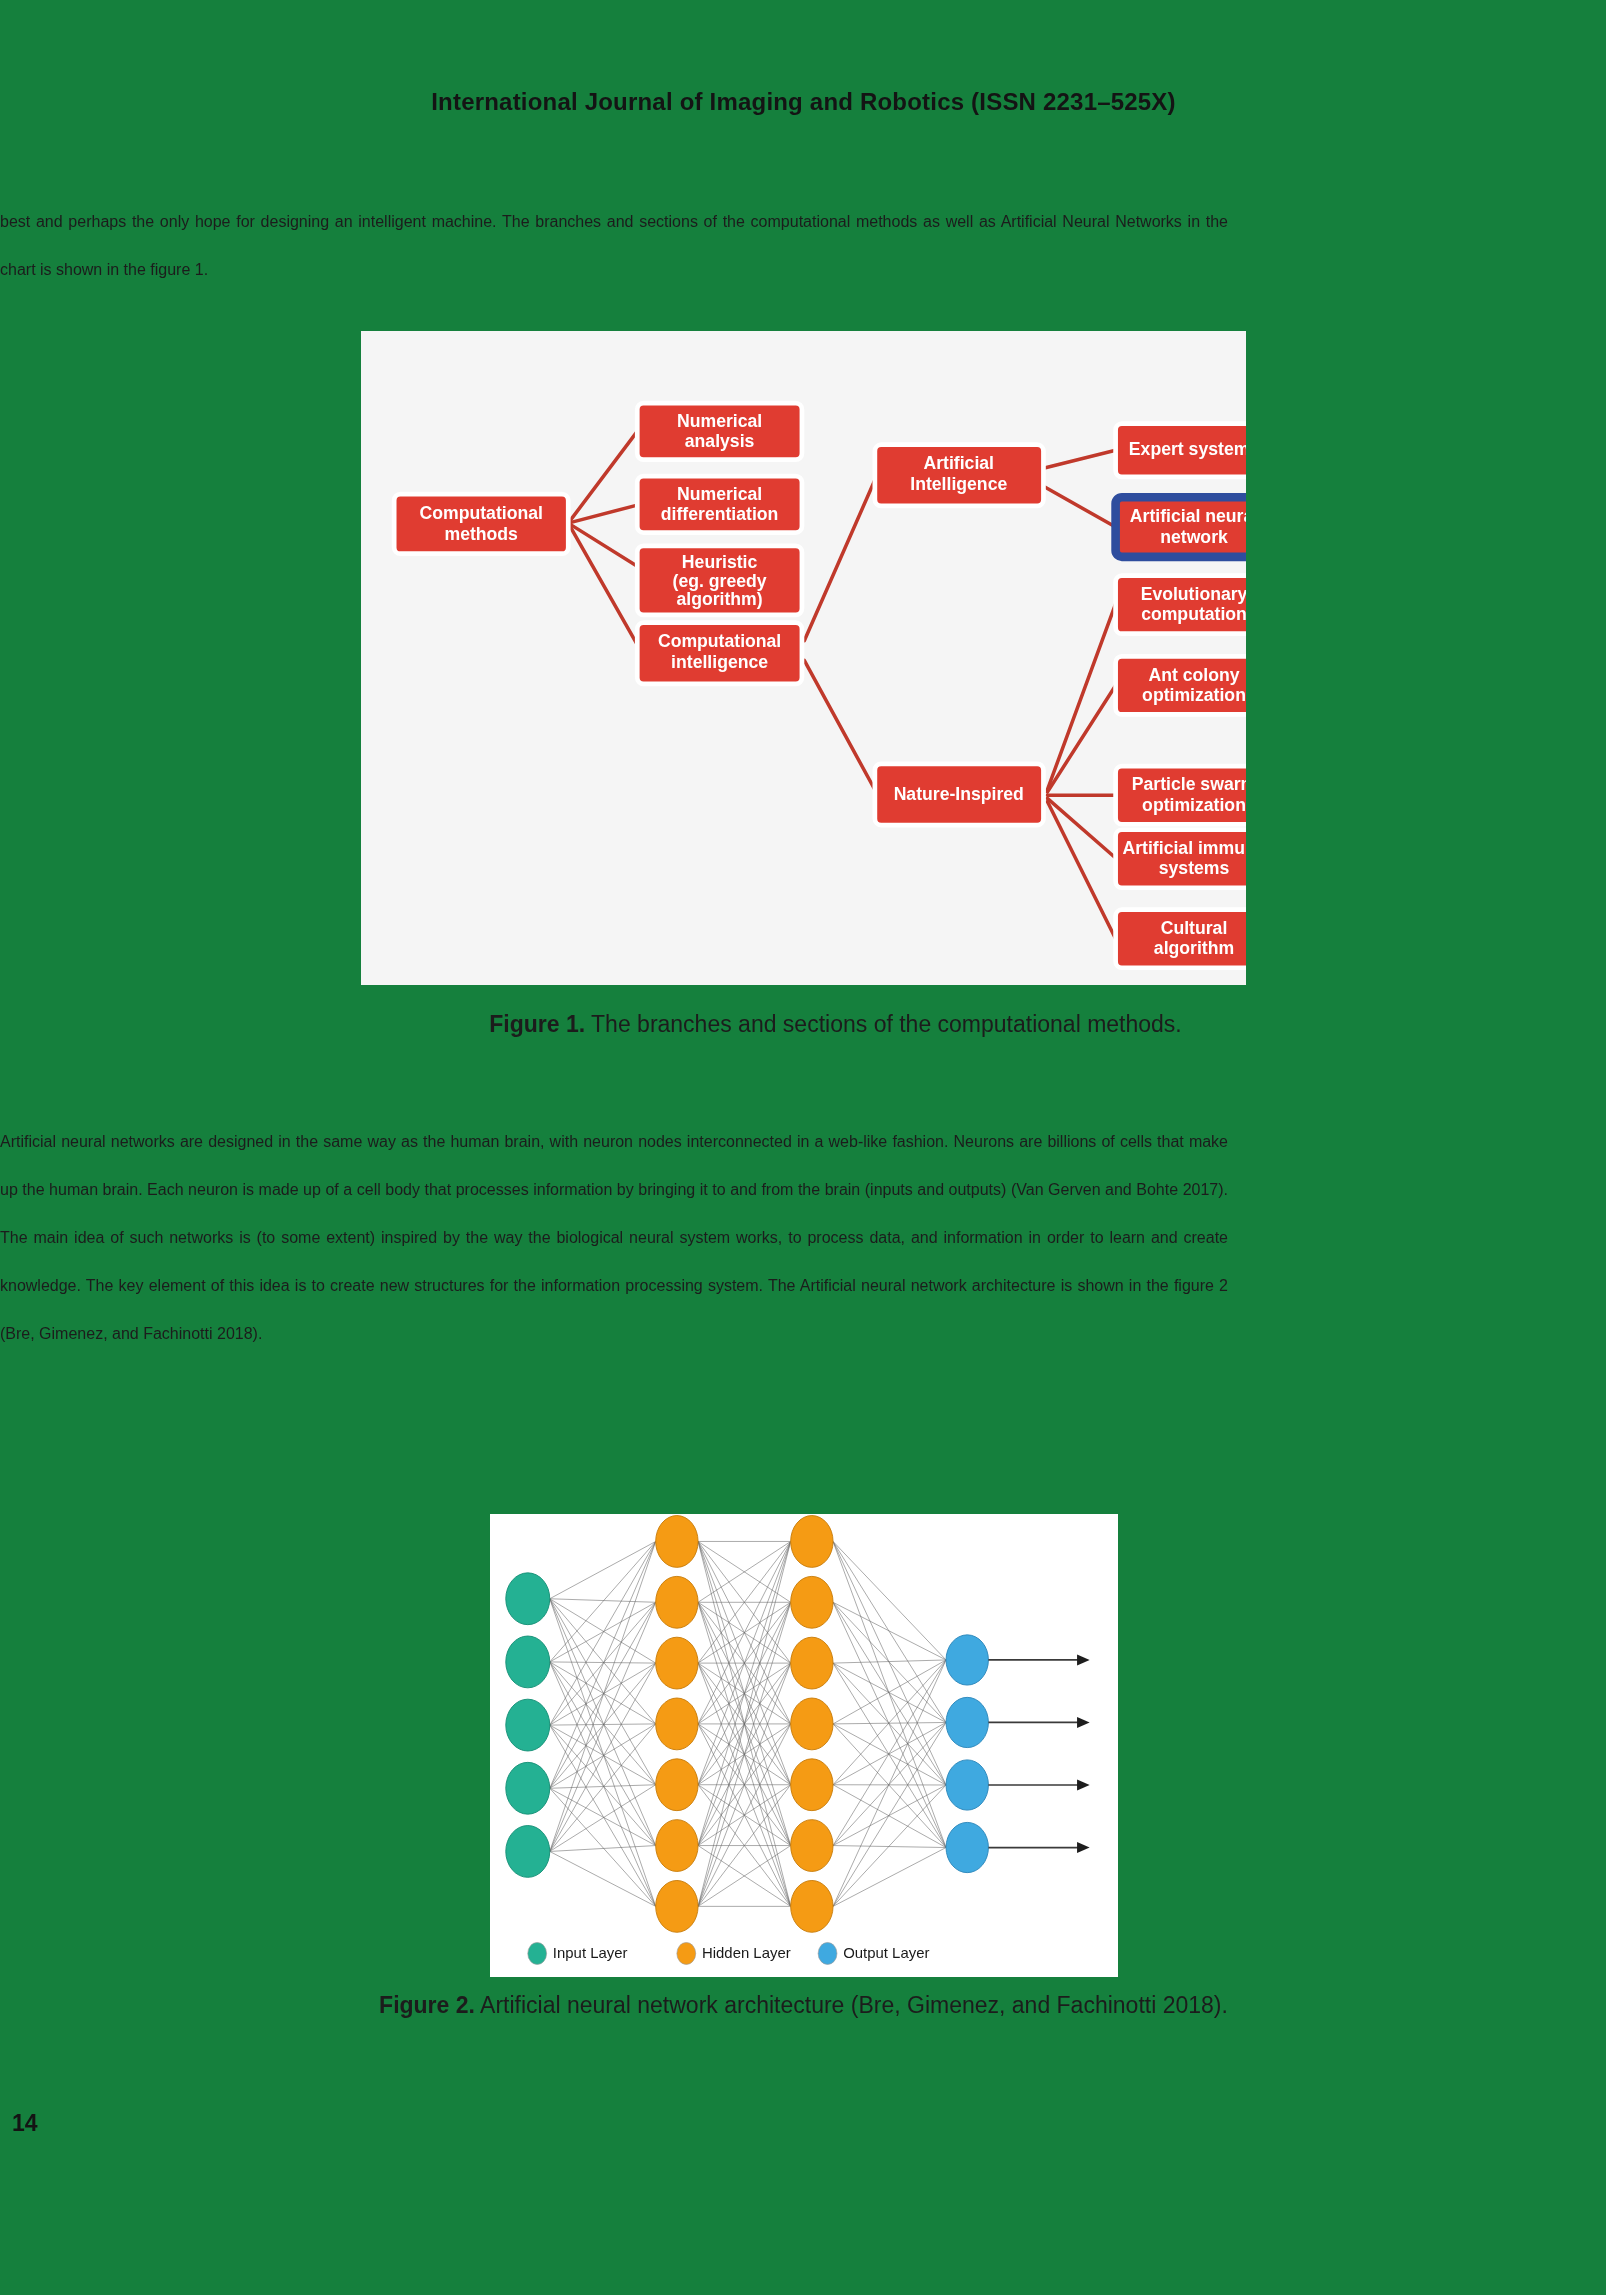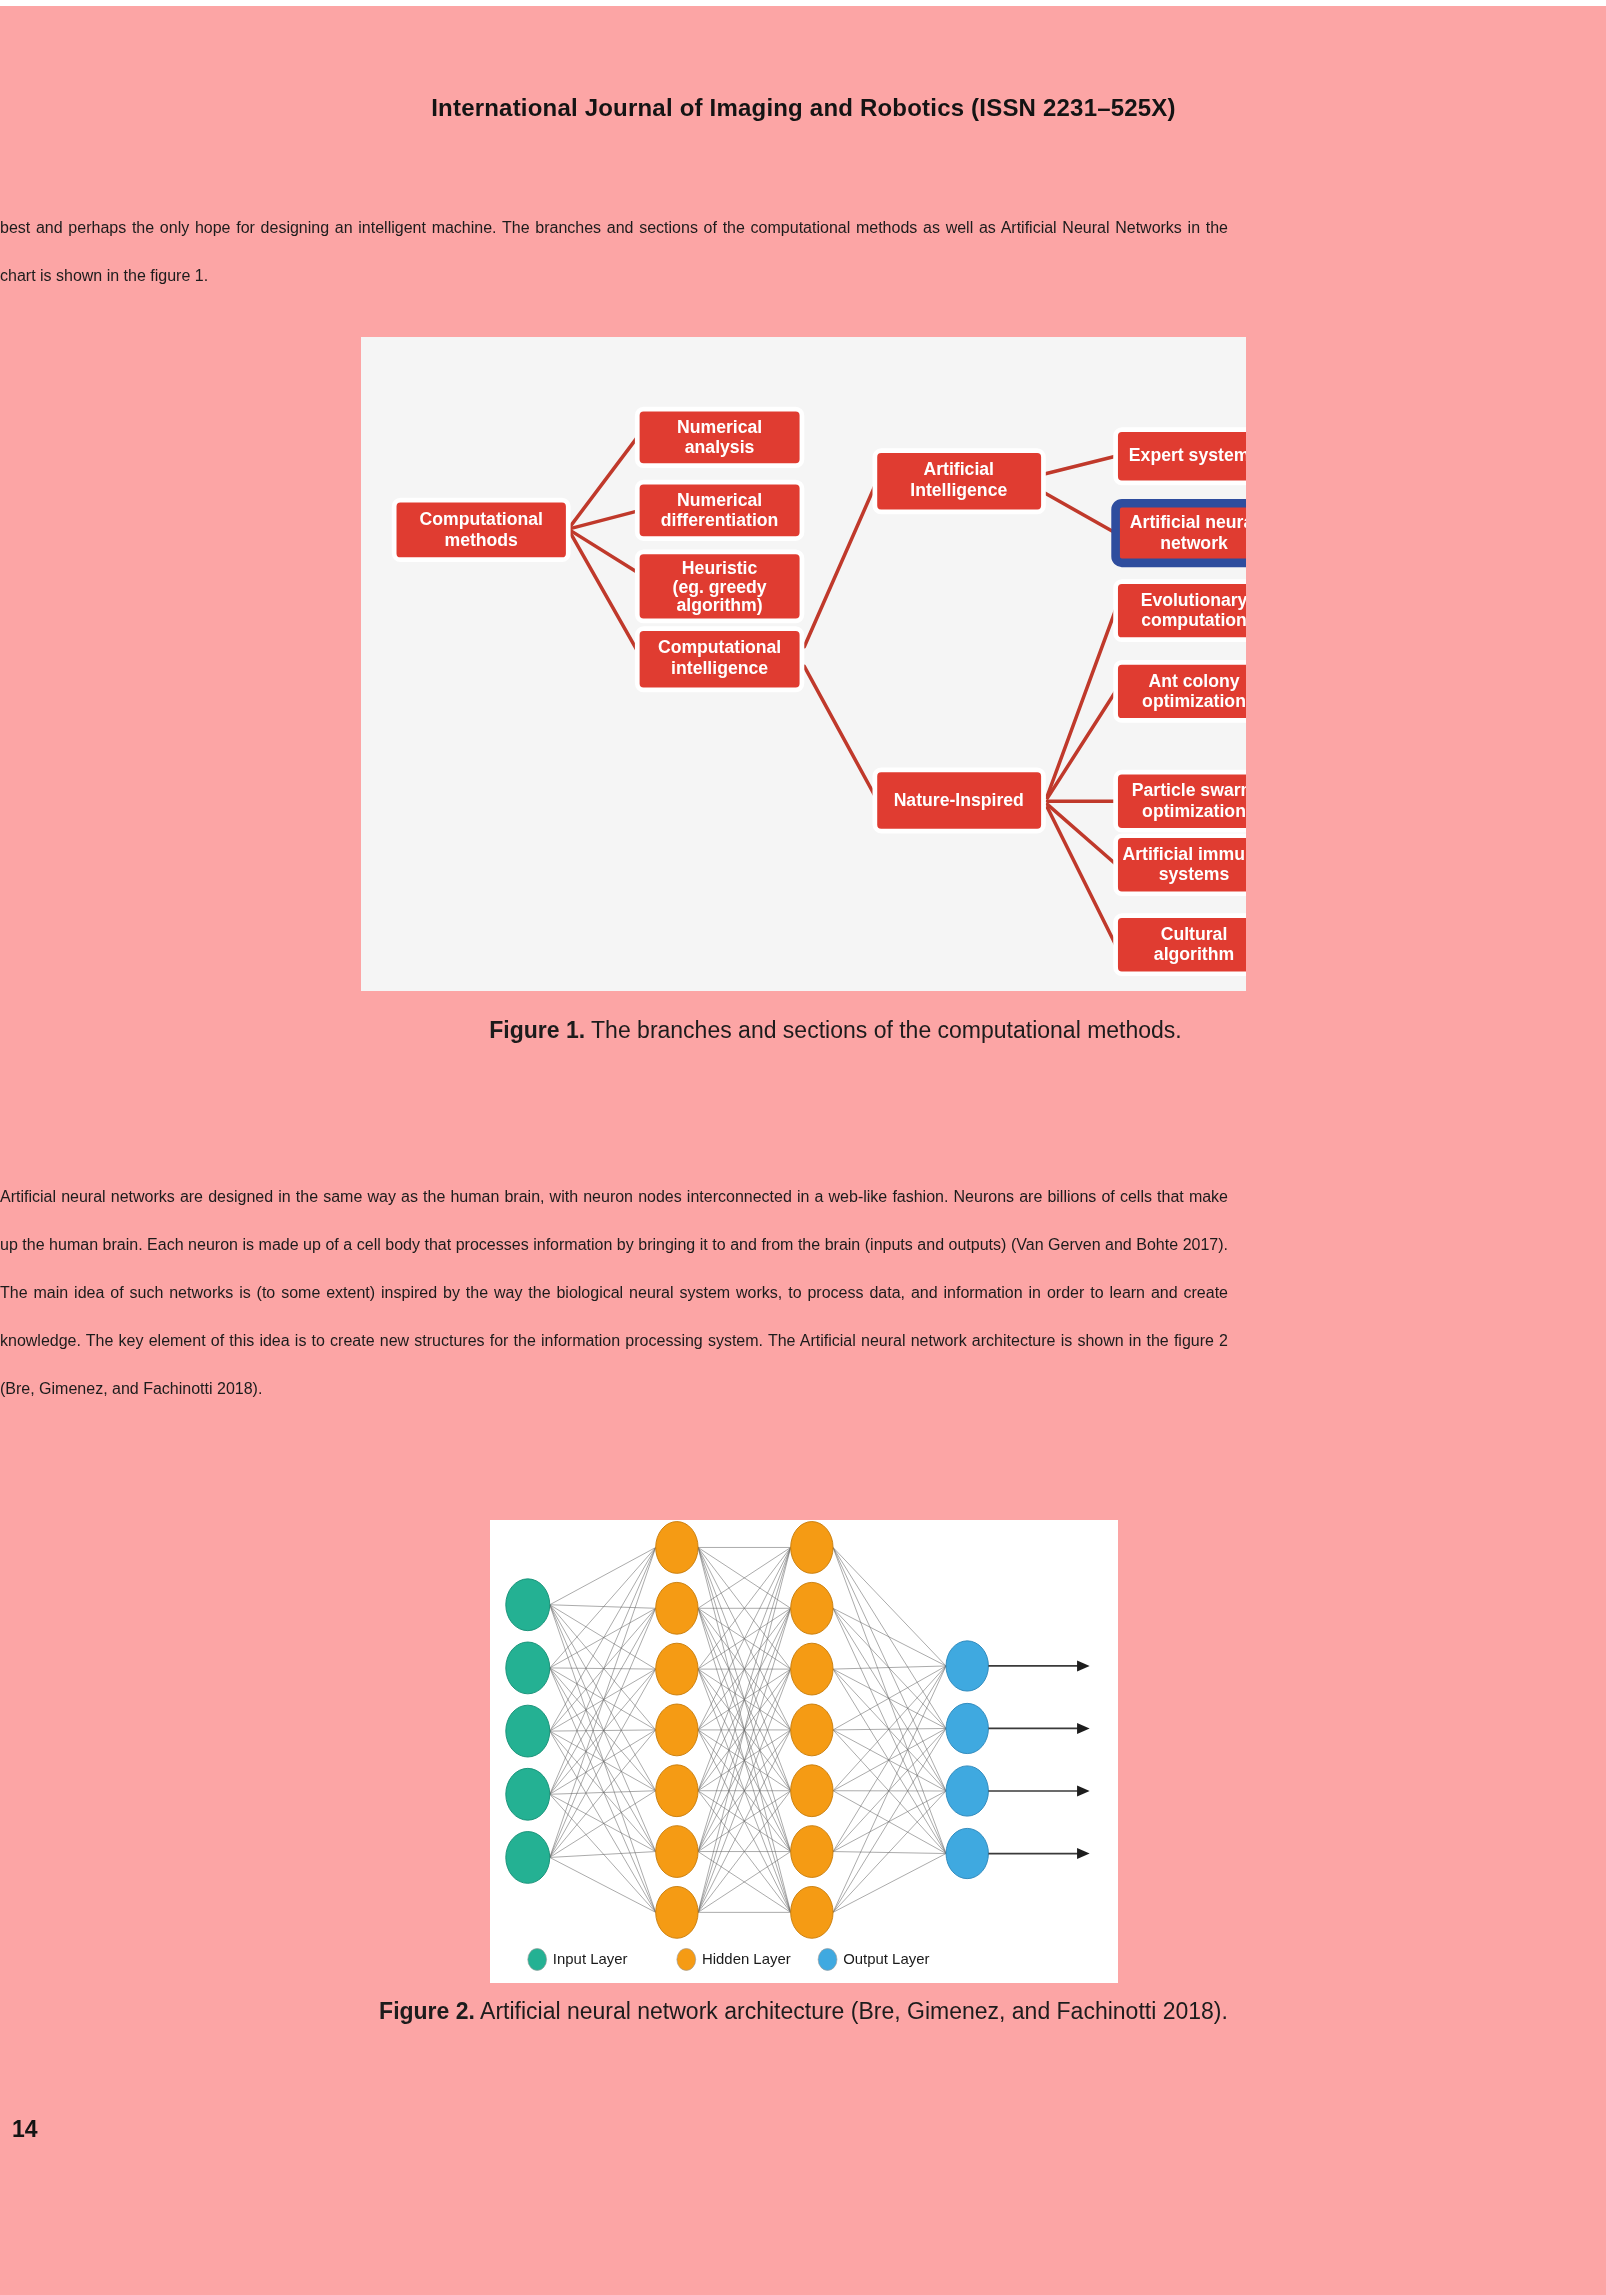--- a/index.html
+++ b/index.html
@@ -12,22 +12,21 @@
     height: 2295px;
     font-family: "Liberation Sans", sans-serif;
     color: #1a1a1a;
     position: relative;
     overflow: hidden;
   }
 
   .page {
     position: absolute;
     inset: 0;
-    background: #fca5a5;
-    margin-top: 6px;
+    background: #15803d;
   }
 
   
   .journal-header {
     position: absolute;
     top: 88px;
     left: 0;
     width: 100%;
     text-align: center;
     font-size: 24px;
@@ -35,21 +34,21 @@
     letter-spacing: 0.2px;
     color: #141414;
   }
   .para {
     font-size: 16px;
     line-height: 48px;
     text-align: justify;
     color: #1c1c1c;
   }
   .para.para-1 { position: absolute; top: 198px; width: 1228px; }
-  .para.para-2 { position: absolute; top: 1167px; width: 1228px; }
+  .para.para-2 { position: absolute; top: 1118px; width: 1228px; }
 
   
   .fig1-wrap {
     position: absolute;
     left: 361px;
     top: 331px;
     width: 885px;
     height: 654px;
     background: #f5f5f5;
   }

